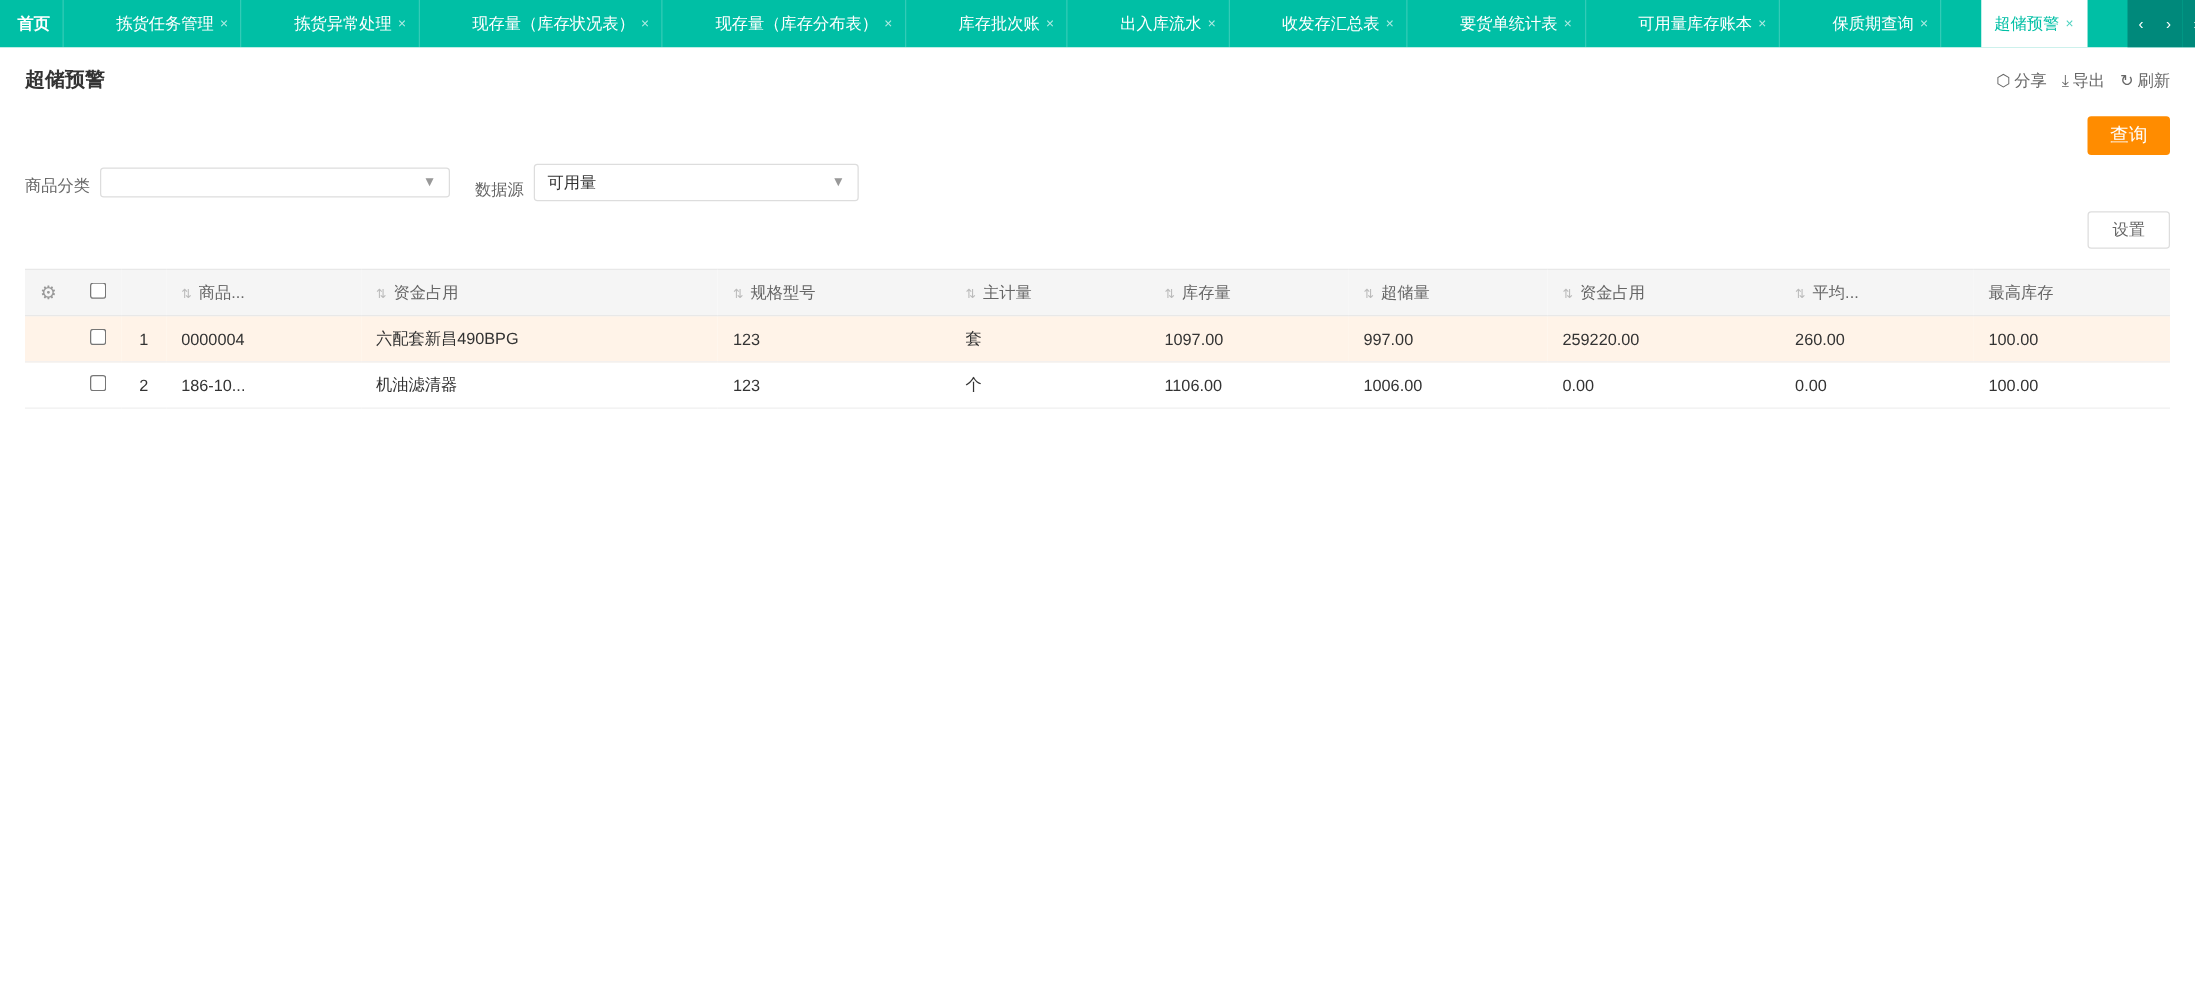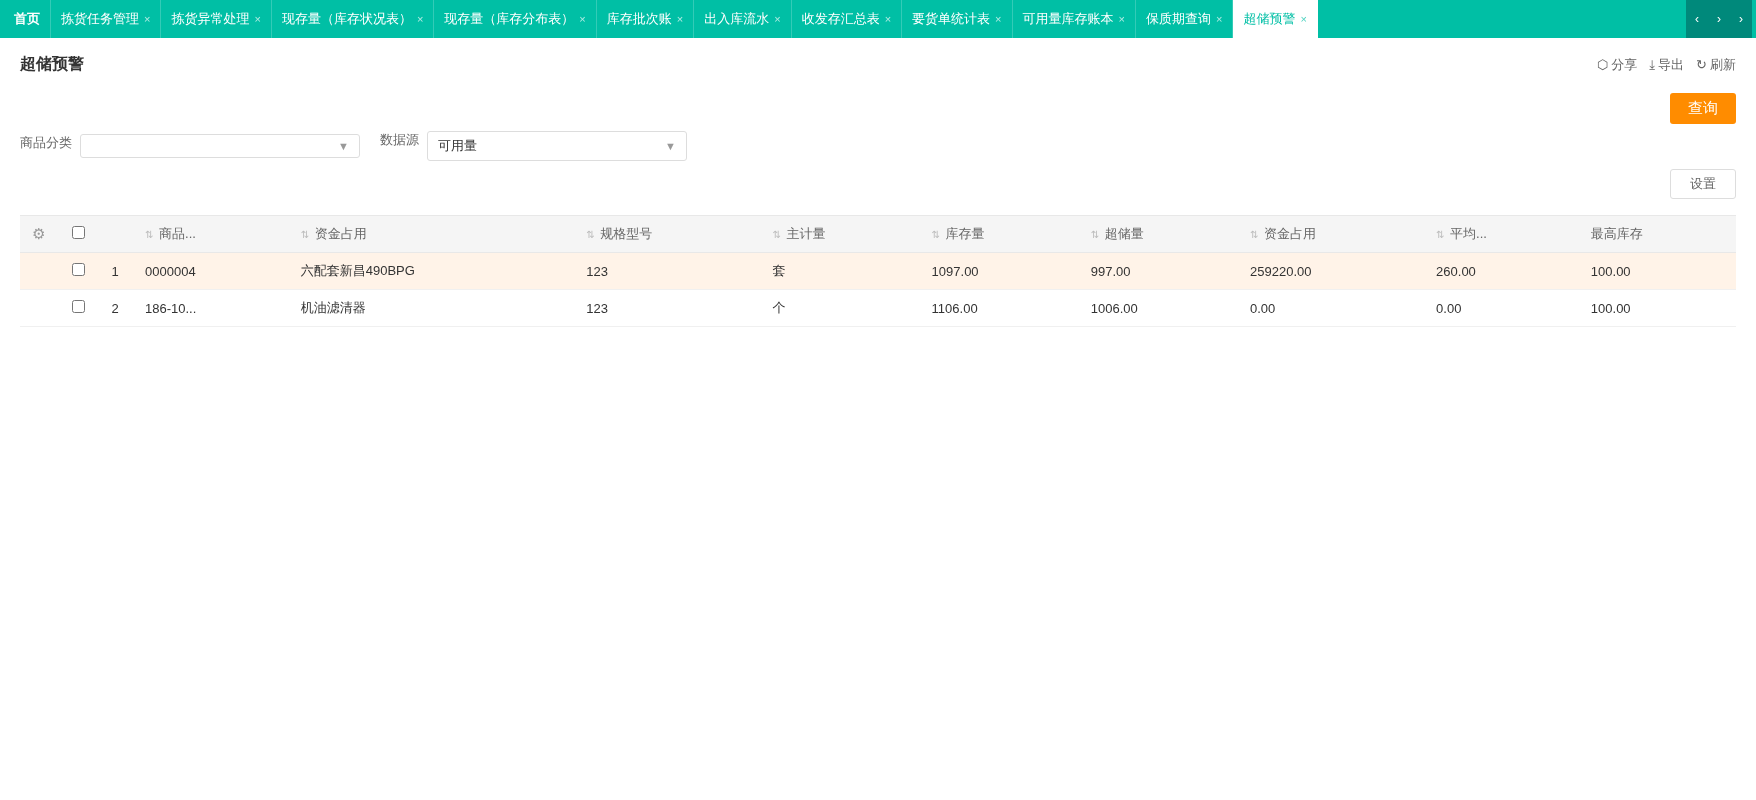--- a/index.html
+++ b/index.html
@@ -6,20 +6,21 @@
     body { font-family: "Microsoft YaHei", "PingFang SC", Arial, sans-serif; font-size: 13px; background: #f5f5f5; overflow-x: hidden; }
 
     
     .top-nav {
       display: flex;
       align-items: center;
       background: #00bfa5;
       height: 38px;
       padding: 0 4px;
       overflow: hidden;
+      gap: 32px;
     }
     .top-nav .nav-item {
       display: flex;
       align-items: center;
       padding: 0 10px;
       height: 100%;
       color: #fff;
       font-size: 13px;
       white-space: nowrap;
       cursor: pointer;
@@ -87,21 +88,21 @@
     
     .filter-bar {
       display: flex;
       align-items: center;
       gap: 20px;
       margin-bottom: 16px;
       flex-wrap: wrap;
     }
     .filter-item {
       display: flex;
-      align-items: flex-start;
+      align-items: flex-end;
       gap: 8px;
     }
     .filter-label { color: #666; font-size: 13px; }
     .filter-select {
       display: flex;
       align-items: center;
       border: 1px solid #ddd;
       border-radius: 3px;
       padding: 5px 10px;
       background: #fff;

